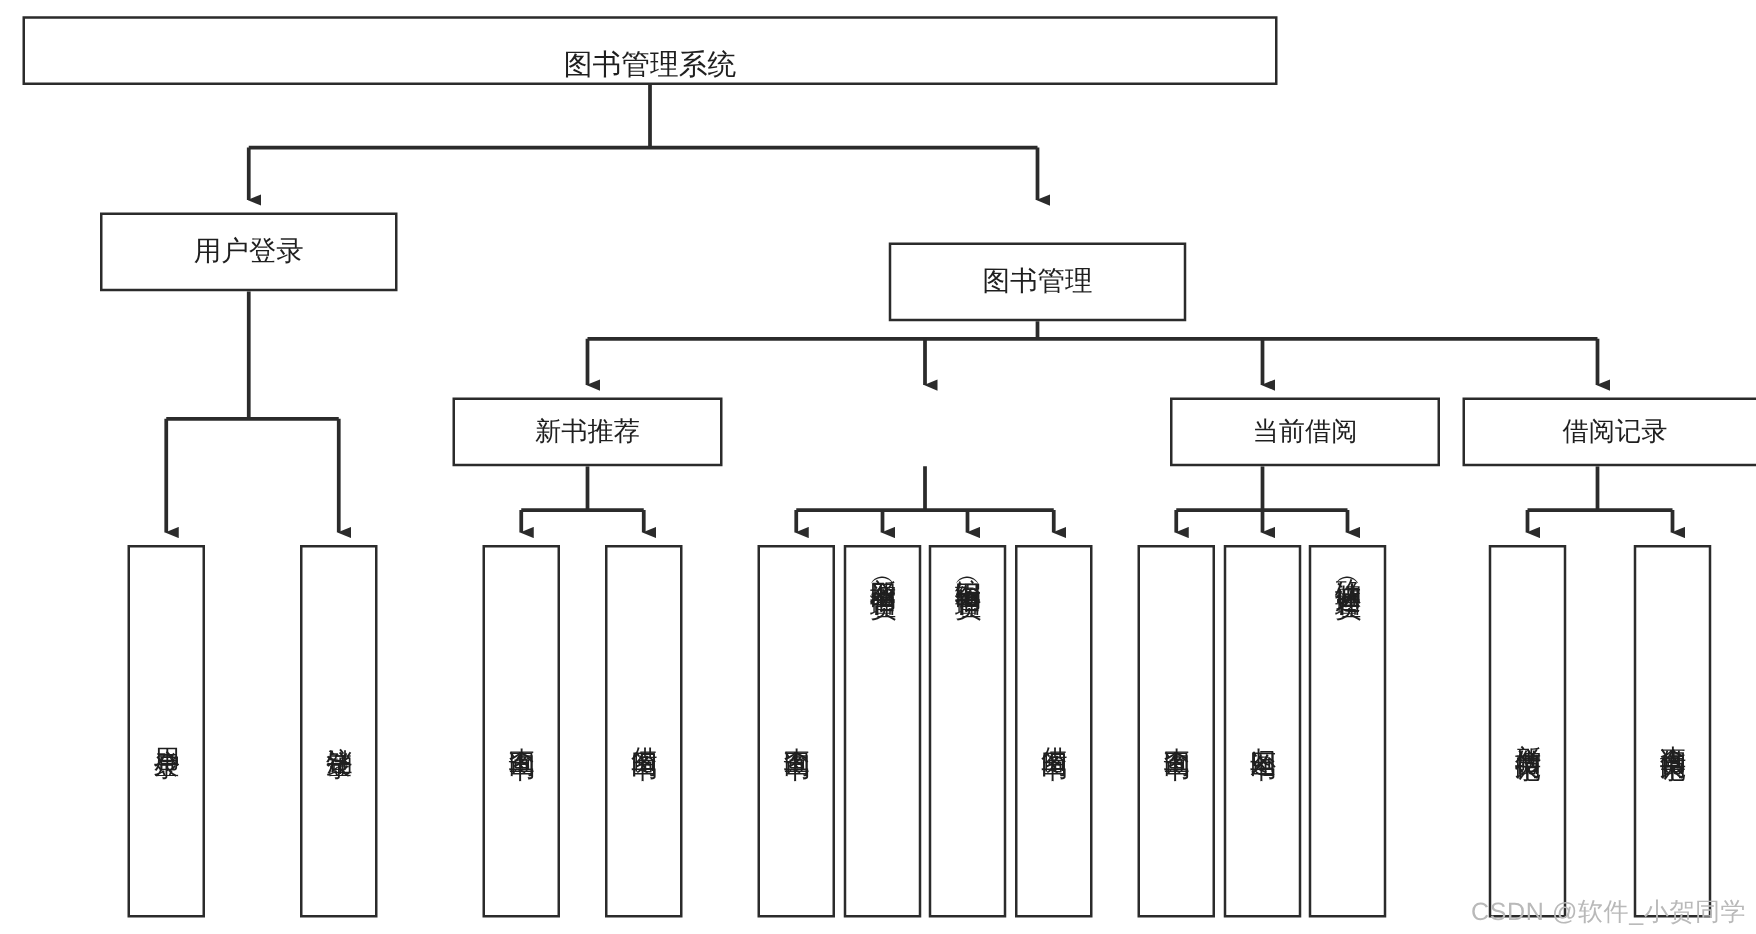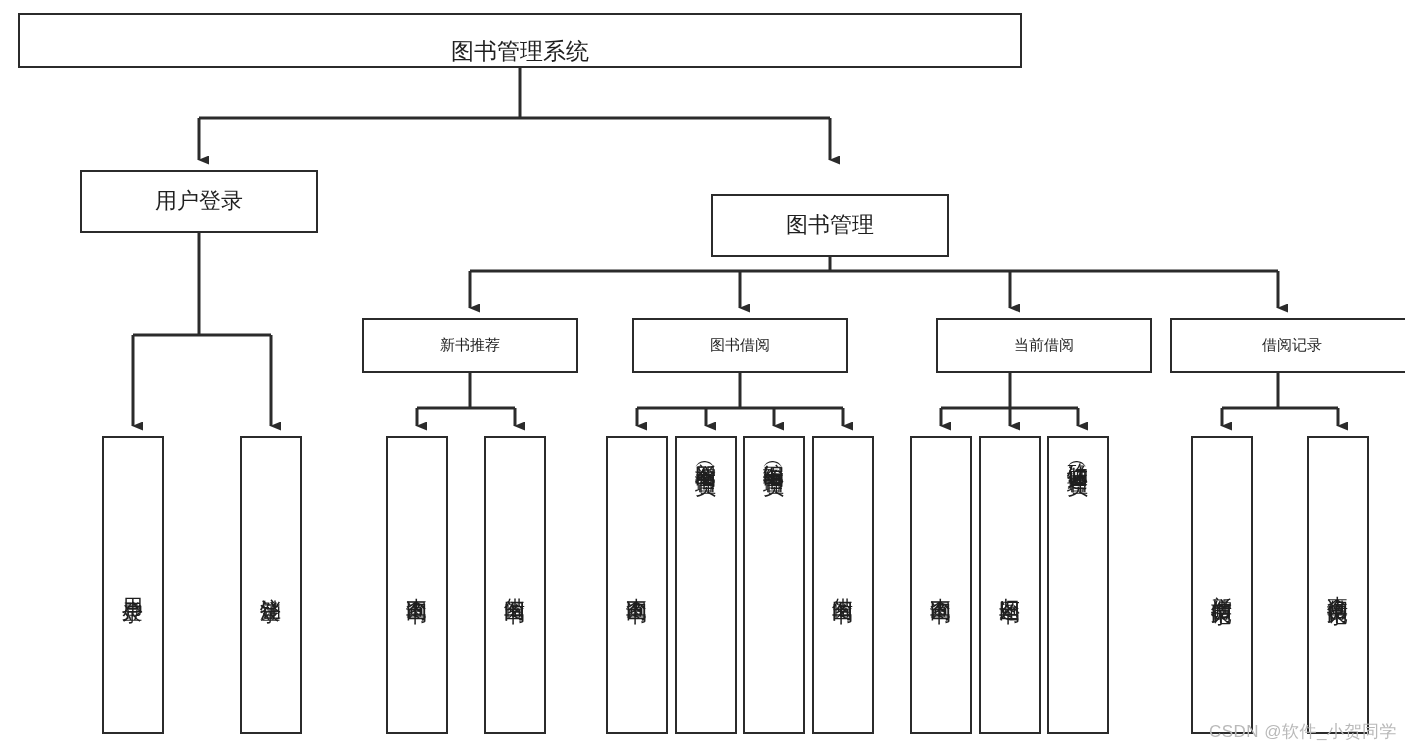--- a/index.html
+++ b/index.html
@@ -38,21 +38,21 @@
   }
   .node-label {
     display: block;
     text-align: center;
     line-height: 1.12;
     color: #1f1f1f;
     white-space: nowrap;
   }
   .node.root .node-label { font-size: 23px; margin-top: 23px; }
   .node.level1 .node-label { font-size: 22px; }
-  .node.level2 .node-label { font-size: 15px; }
+  .node.level2 .node-label { font-size: 21px; }
   .node.leaf {
     align-items: flex-start;
     padding-top: 8px;
   }
   .node.leaf .node-label {
     writing-mode: vertical-rl;
     text-orientation: upright;
     font-size: 21px;
     letter-spacing: 2px;
     line-height: 1;
@@ -61,21 +61,21 @@
     align-items: flex-start;
   }
   .node.leaf.mid-text {
     align-items: center;
     padding-top: 0;
   }
   #watermark {
     position: absolute;
     right: 8px;
     bottom: 4px;
-    font-size: 17px;
+    font-size: 20px;
     color: #b9b9b9;
     letter-spacing: 0.5px;
     z-index: 5;
     white-space: nowrap;
   }
 </style>
 </head>
 <body>
 
 <div id="diagram-root">
@@ -151,23 +151,20 @@
   </div>
 
   <div class="node level1" style="left:711px; top:170px; width:238px; height:63px;margin-top:24px;">
     <span class="node-label">图书管理</span>
   </div>
 
   <div class="node level2" style="left:362px; top:318px; width:216px; height:55px;">
     <span class="node-label">新书推荐</span>
   </div>
 
-  <div class="node level2" style="left:632px; top:318px; width:216px; height:55px;">
-    <span class="node-label">图书借阅</span>
-  </div>
 
   <div class="node level2" style="left:936px; top:318px; width:216px; height:55px;">
     <span class="node-label">当前借阅</span>
   </div>
 
   <div class="node level2" style="left:1170px; top:318px; width:244px; height:55px;">
     <span class="node-label">借阅记录</span>
   </div>
 
   <div class="node leaf mid-text" style="left:102px; top:436px; width:62px; height:298px;">

